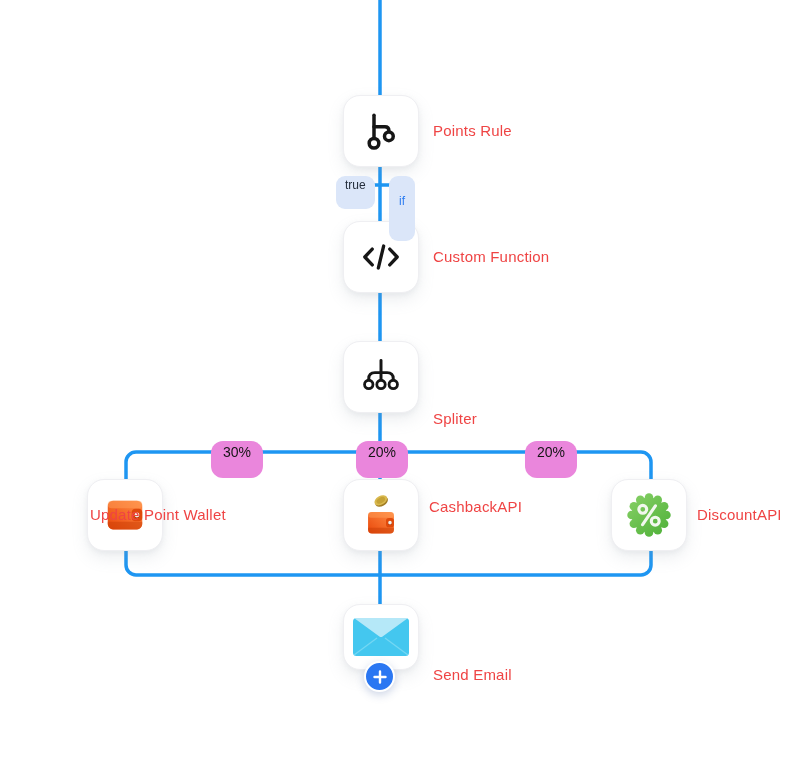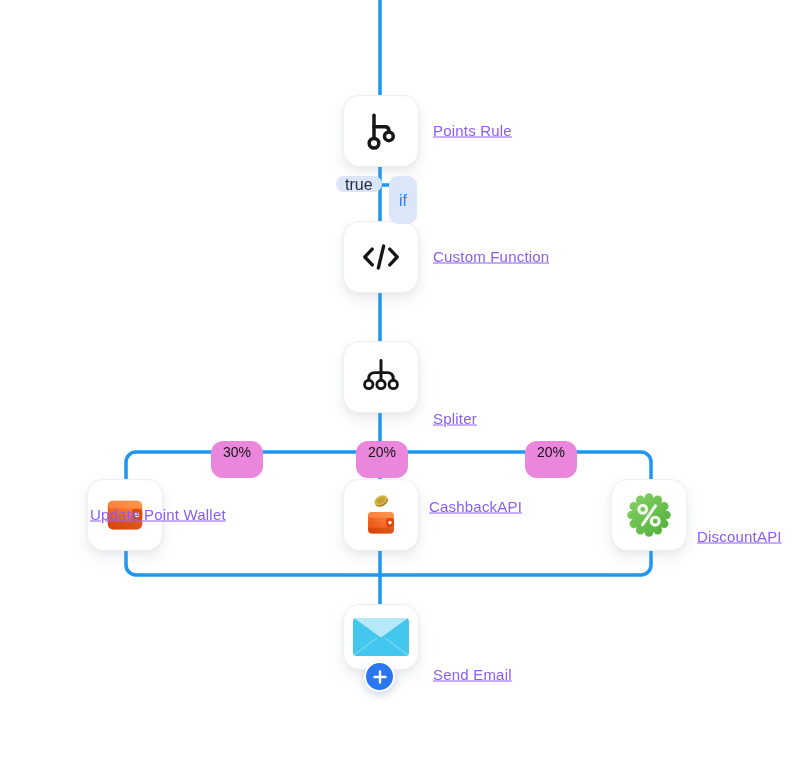--- a/index.html
+++ b/index.html
@@ -7,33 +7,33 @@
   .canvas{position:relative;width:800px;height:776px;background:#ffffff;overflow:hidden;}
 
   svg.connectors{position:absolute;left:0;top:0;z-index:1;}
 
   
   .node{position:absolute;width:74px;height:70px;background:#fff;
         border:1px solid #efeff2;border-radius:17px;
         box-shadow:0 7px 16px rgba(146,156,170,.16),0 2px 5px rgba(146,156,170,.10);
         display:flex;align-items:center;justify-content:center;z-index:2;cursor:pointer;}
   .node-label{position:absolute;left:90px;top:50%;transform:translateY(-50%);
-        color:#8b5cf6;font-size:15px;white-space:nowrap;letter-spacing:.2px;z-index:2;text-decoration:underline;}
+        color:#ef4444;font-size:15px;white-space:nowrap;letter-spacing:.2px;z-index:2;}
 
   .n-points-rule    {left:343px;top:95px;}
   .n-custom-function{left:343px;top:221px;}
   .n-spliter        {left:343px;top:341px;}
   .n-wallet         {left:87px; top:479px;}
   .n-cashback       {left:343px;top:479px;}
   .n-discount       {left:611px;top:479px;}
   .n-send-email     {left:343px;top:604px;height:64px;}
 
   
   .cond-badge{position:absolute;top:176px;z-index:3;background:#dbe6f9;border-radius:9px;
-        height:16px;line-height:18px;padding:0 9px;font-size:16px;color:#2c3440;}
+        height:33px;line-height:18px;padding:0 9px;font-size:12px;color:#2c3440;}
   .cond-true{left:336px;color:#252e3c;}
   .cond-if{left:389px;color:#2e7ef1;padding:16px 10px;}
 
   
   .pct-badge{position:absolute;top:441px;z-index:3;background:#ea86dc;color:#151515;
         height:37px;line-height:23px;border-radius:12px;padding:0 12px;font-size:14px;
         transform:translateX(-50%);cursor:pointer;}
   .pct-left{left:237px;}
   .pct-center{left:382px;}
   .pct-right{left:551px;}
@@ -181,21 +181,21 @@
           <circle cx="24" cy="24" r="19.2"></circle>
         </g>
         <g stroke="#f1f8ee" stroke-width="3.4" fill="none" stroke-linecap="round">
           <circle cx="17.2" cy="17.8" r="4.3"></circle>
           <circle cx="30.8" cy="30.8" r="4.3"></circle>
           <path d="M31 14 L17 34.5"></path>
         </g>
       </svg>
     </span>
   </div>
-  <div class="node-label" style="left:697px;top:536px;">DiscountAPI</div>
+  <div class="node-label" style="left:697px;top:514px;">DiscountAPI</div>
 
   <div class="node n-send-email">
     <span class="icon">
       <svg width="56" height="38" viewBox="0 0 56 38">
         <rect width="56" height="38" rx="3.5" fill="#44c7ef"></rect>
         <path d="M1 37 L24 20 M55 37 L32 20" stroke="#7cdaf4" stroke-width="1.3" opacity=".85"></path>
         <path d="M1 0 H55 L29.6 18.5 Q28 19.7 26.4 18.5 Z" fill="#b5e8f8"></path>
       </svg>
     </span>
   </div>

